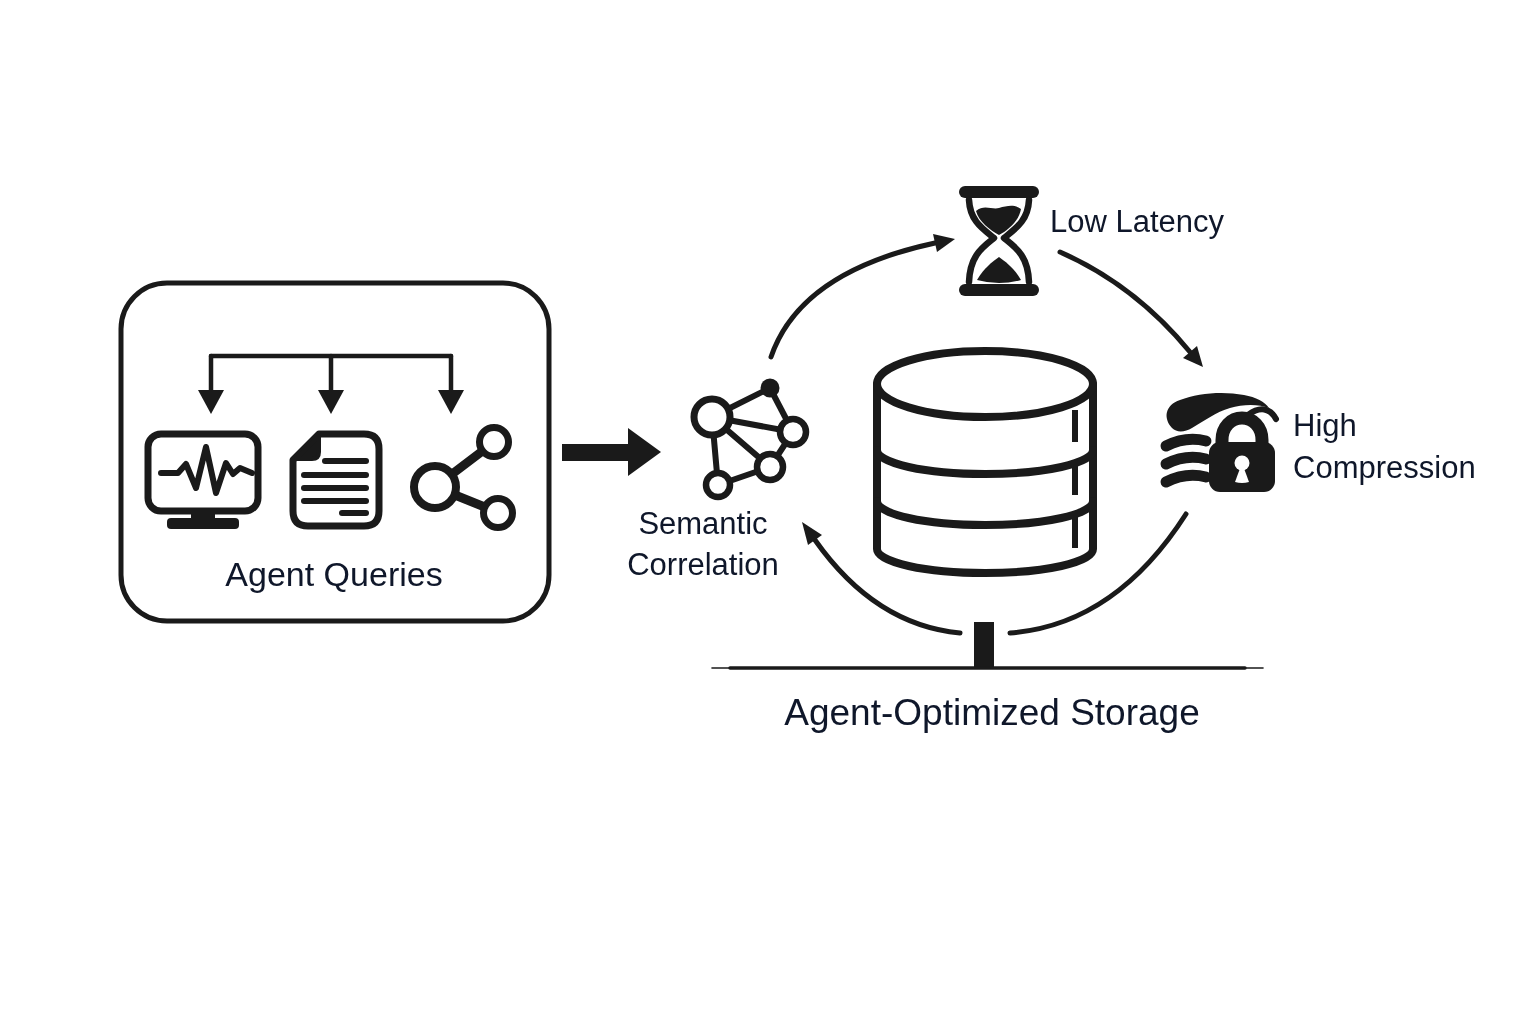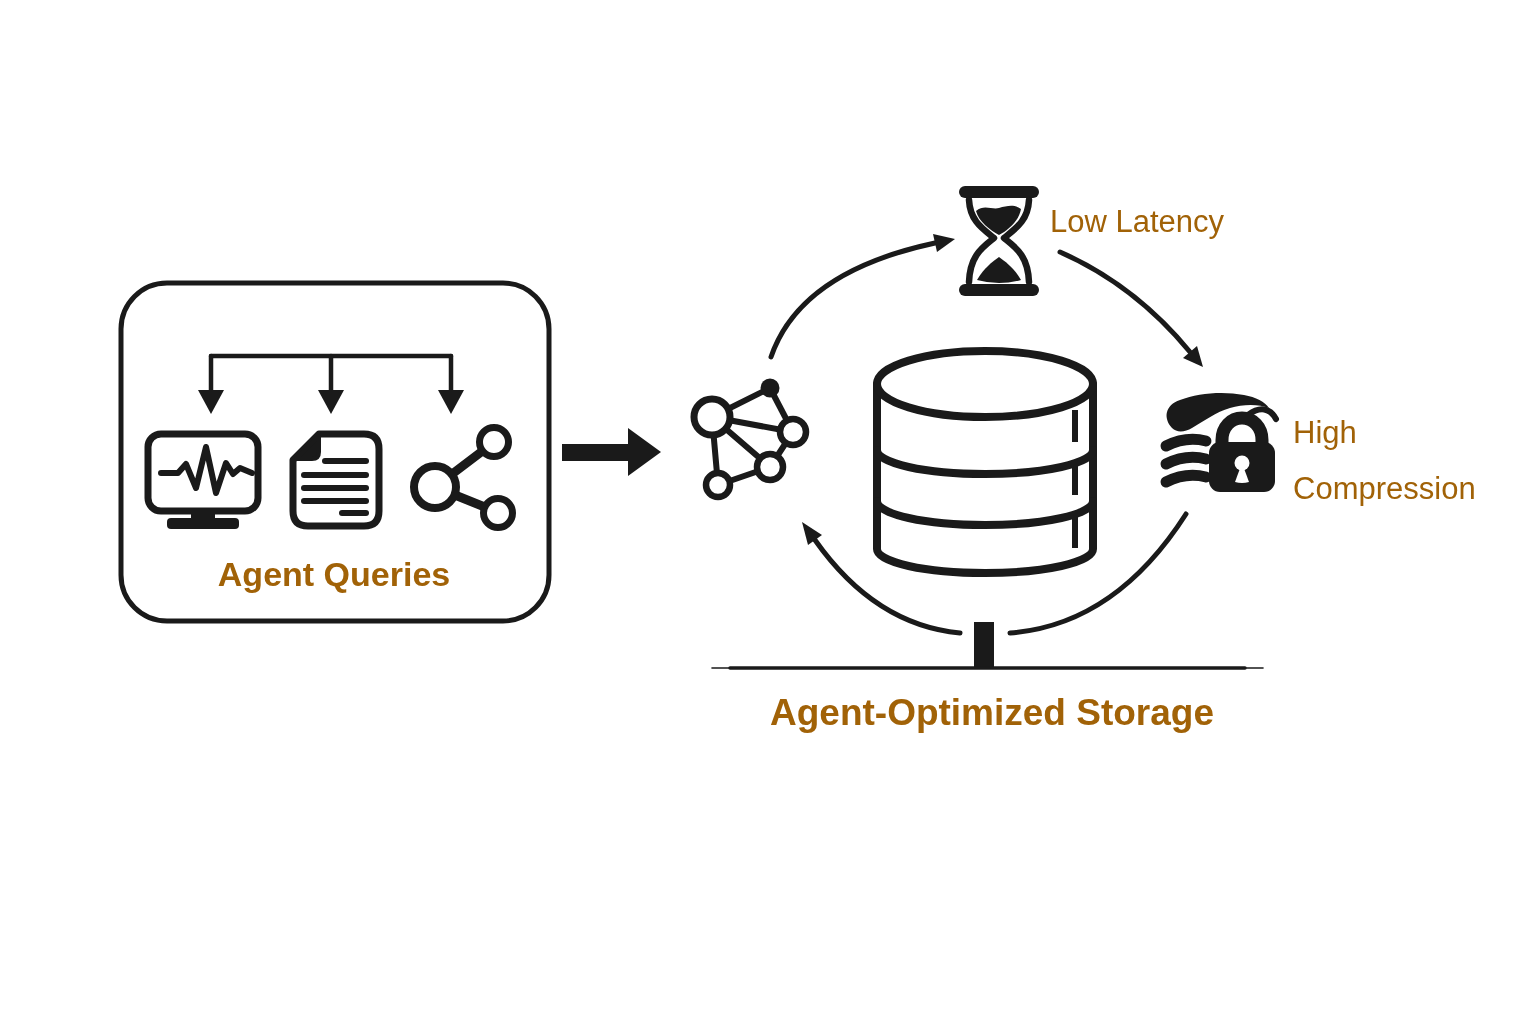--- a/index.html
+++ b/index.html
@@ -8,31 +8,31 @@
     width: 1536px;
     height: 1024px;
     background: #ffffff;
     overflow: hidden;
     font-family: "Liberation Sans", sans-serif;
     color: #1f1f1f;
   }
   .stage svg { position: absolute; left: 0; top: 0; }
   .lbl {
     position: absolute;
-    color: #a16207;
+    color: #0f172a;
     white-space: pre-line;
     user-select: none;
   }
-  .lbl.bold { font-weight: 700; }
+  .lbl.bold { font-weight: 400; }
   .lbl.centered { transform: translateX(-50%); text-align: center; }
 
   .agent-queries-label      { left: 334px;  top: 555px; font-size: 34px; }
   .semantic-correlation-label{ left: 703px; top: 503px; font-size: 31px; line-height: 41px; }
   .low-latency-label        { left: 1050px; top: 204px; font-size: 31px; }
-  .high-compression-label   { left: 1293px; top: 405px; font-size: 31px; line-height: 56px; text-align: left; }
+  .high-compression-label   { left: 1293px; top: 405px; font-size: 31px; line-height: 42px; text-align: left; }
   .storage-label            { left: 948px;  top: 692px; font-size: 37px; margin-left: 44px; }
 </style>
 </head>
 <body>
 
 <div class="stage">
 
   <svg width="1536" height="1024" viewBox="0 0 1536 1024" fill="none" stroke-linecap="round" stroke-linejoin="round">
 
     <g>
@@ -139,20 +139,22 @@
     <g stroke="#1a1a1a">
       <rect x="974" y="622" width="20" height="46" fill="#1a1a1a" stroke="none"></rect>
       <path d="M730,668 H1245" stroke-width="3.5"></path>
       <path d="M712,668 H732" stroke-width="1.6"></path>
       <path d="M1243,668 H1263" stroke-width="1.6"></path>
     </g>
   </svg>
 
   <div class="lbl bold centered agent-queries-label">Agent Queries</div>
 
+  <div class="lbl centered semantic-correlation-label">Semantic
+Correlation</div>
 
   <div class="lbl low-latency-label">Low Latency</div>
 
   <div class="lbl high-compression-label">High
 Compression</div>
 
   <div class="lbl bold centered storage-label">Agent-Optimized Storage</div>
 </div>
 
 </body></html>

